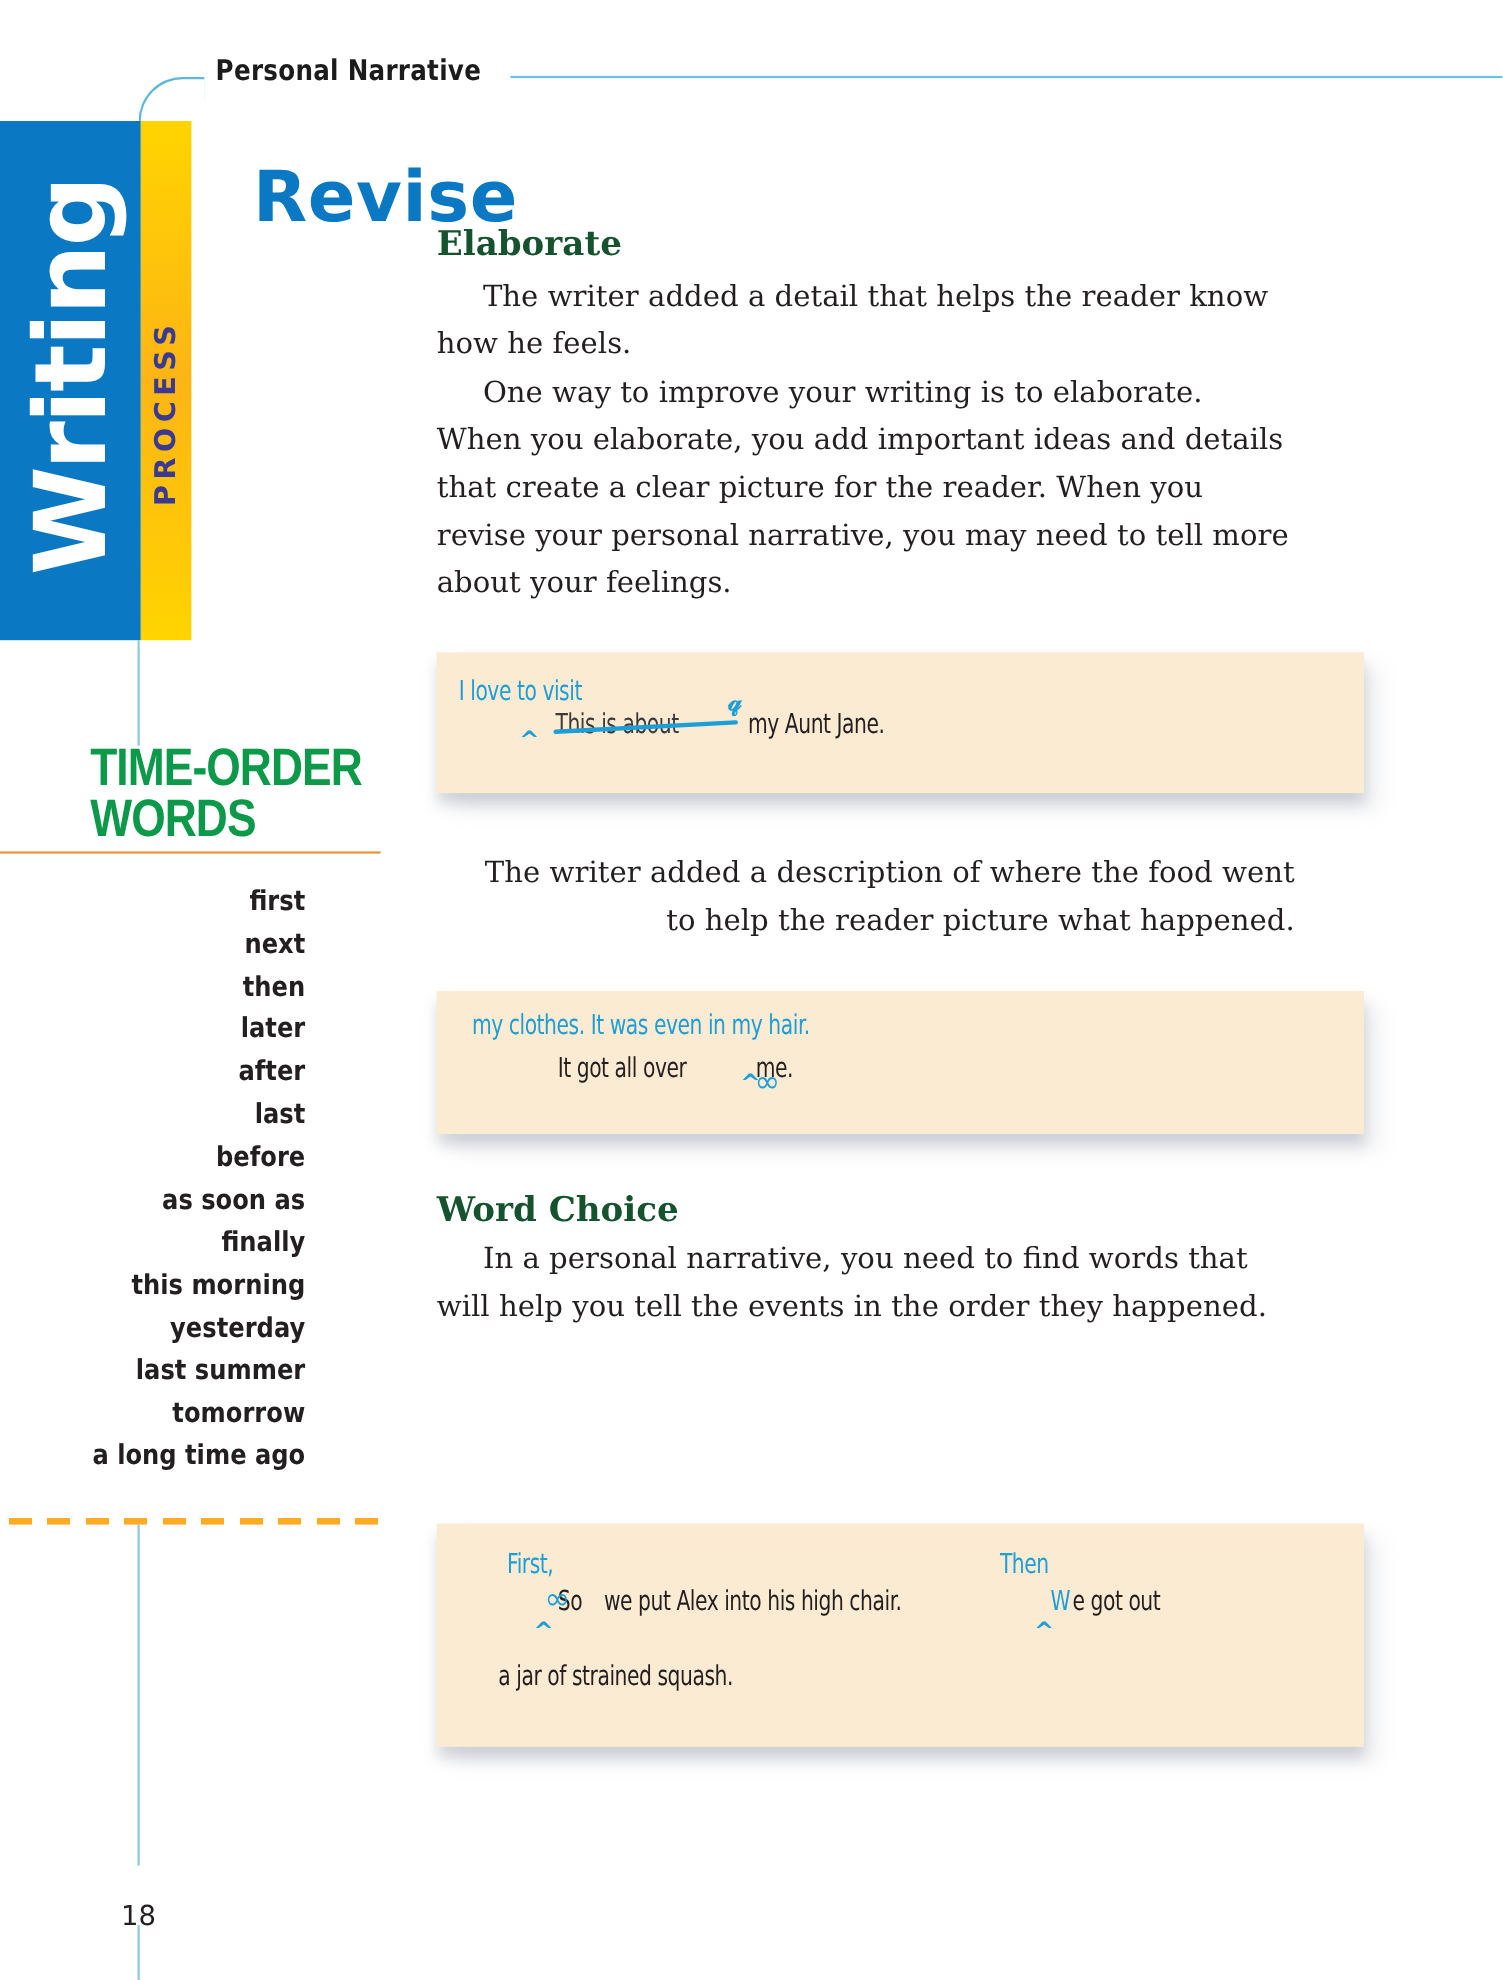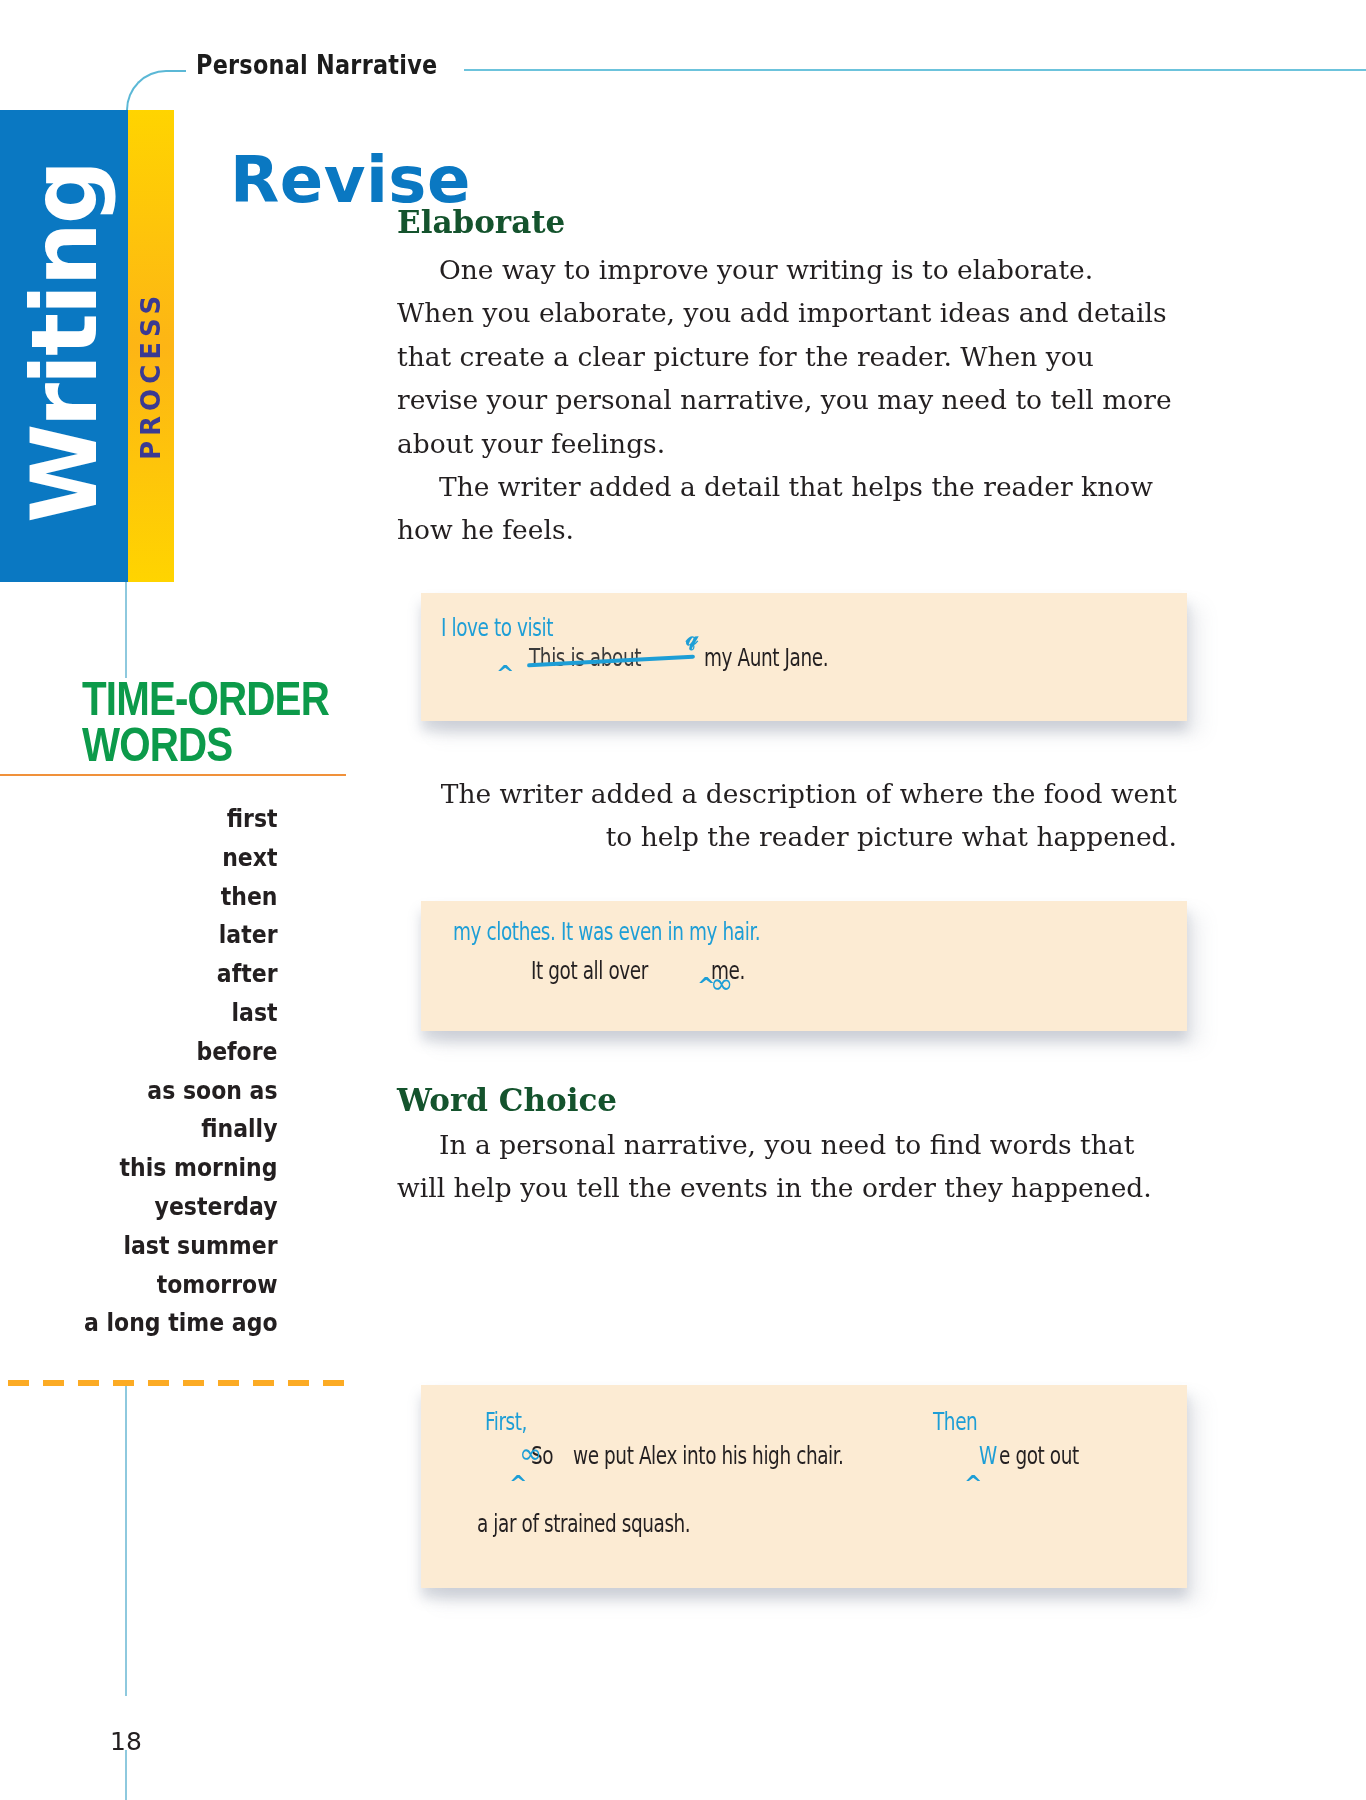--- a/index.html
+++ b/index.html
@@ -19,21 +19,21 @@
 
   .vline { left:125px; width:2px; background:#8ec9de; }
 
   
   .revise { left:230px; top:112px; font-family:"DejaVu Sans", sans-serif; font-weight:900; font-size:64px; color:#0a78c2; letter-spacing:0.5px;margin-top:31px; }
   .sec-head { left:397px; font-family:"DejaVu Serif", serif; font-weight:bold; font-size:31px; color:#14532d; }
   .body-text { left:397px; width:780px; font-size:26.5px; line-height:43.4px; color:#231f20; }
   .body-text p { margin:0; text-indent:42px; }
 
   
-  .note { left:397px; width:766px; background:#fcebd3; box-shadow:0 10px 12px rgba(120,130,150,0.30), 14px 14px 18px rgba(120,130,150,0.12);margin-left:24px; }
+  .note { left:397px; width:843px; background:#fcebd3; box-shadow:0 10px 12px rgba(120,130,150,0.30), 14px 14px 18px rgba(120,130,150,0.12); }
   .hand { font-family:"DejaVu Sans", sans-serif; font-size:25px; color:#231f20; position:absolute; white-space:nowrap; letter-spacing:-0.5px; font-stretch:condensed; transform:scaleX(0.82); transform-origin:left center; }
   .hand.blue { color:#1d9ed6; }
   .caret { position:absolute; color:#1d9ed6; font-family:"DejaVu Sans", sans-serif; font-size:22px; font-weight:bold; }
   .strike { position:absolute; height:4px; background:#1d9ed6; border-radius:2px; }
 
   
   .tow-title { left:82px; top:676px; font-family:"Liberation Sans", sans-serif; font-weight:bold; font-size:48px; line-height:46px; color:#0c9a4a; letter-spacing:-1px; transform:scaleX(0.84); transform-origin:left top; }
   .tow-rule { left:0; top:774px; width:346px; height:2px; background:#f0913a; }
   .word-list { left:84px; top:800px; margin:0; padding:0; list-style:none;text-align:right; }
   .word-list li { font-family:"DejaVu Sans", sans-serif; font-weight:bold; font-size:25px; line-height:38.8px; color:#231f20; transform:scaleX(0.88); transform-origin:left center; }
@@ -53,22 +53,22 @@
 <div class="abs band-process">PROCESS</div>
 
 <div class="abs vline" style="top:582px;height:96px;"></div>
 <div class="abs vline" style="top:1386px;height:310px;"></div>
 <div class="abs vline" style="top:1750px;height:50px;"></div>
 
 <div class="abs revise">Revise</div>
 
 <div class="abs sec-head" style="top:204px;">Elaborate</div>
 <div class="abs body-text" style="top:248px;">
+  <p>The writer added a detail that helps the reader know how he feels.</p>
   <p>One way to improve your writing is to elaborate. When you elaborate, you add important ideas and details that create a clear picture for the reader. When you revise your personal narrative, you may need to tell more about your feelings.</p>
-  <p>The writer added a detail that helps the reader know how he feels.</p>
 </div>
 
 <div class="abs note" style="top:593px;height:128px;">
   <span class="hand blue" style="left:20px;top:20px;">I love to visit</span>
   <span class="hand" style="left:108px;top:50px;color:#3a3a3a;">This is about</span>
   <div class="strike" style="left:106px;top:66px;width:168px;transform:rotate(-3deg);"></div>
   <span class="caret" style="left:265px;top:30px;font-size:24px;">𝓆</span>
   <span class="hand" style="left:283px;top:50px;">my Aunt Jane.</span>
   <span class="caret" style="left:75px;top:68px;">^</span>
 </div>

